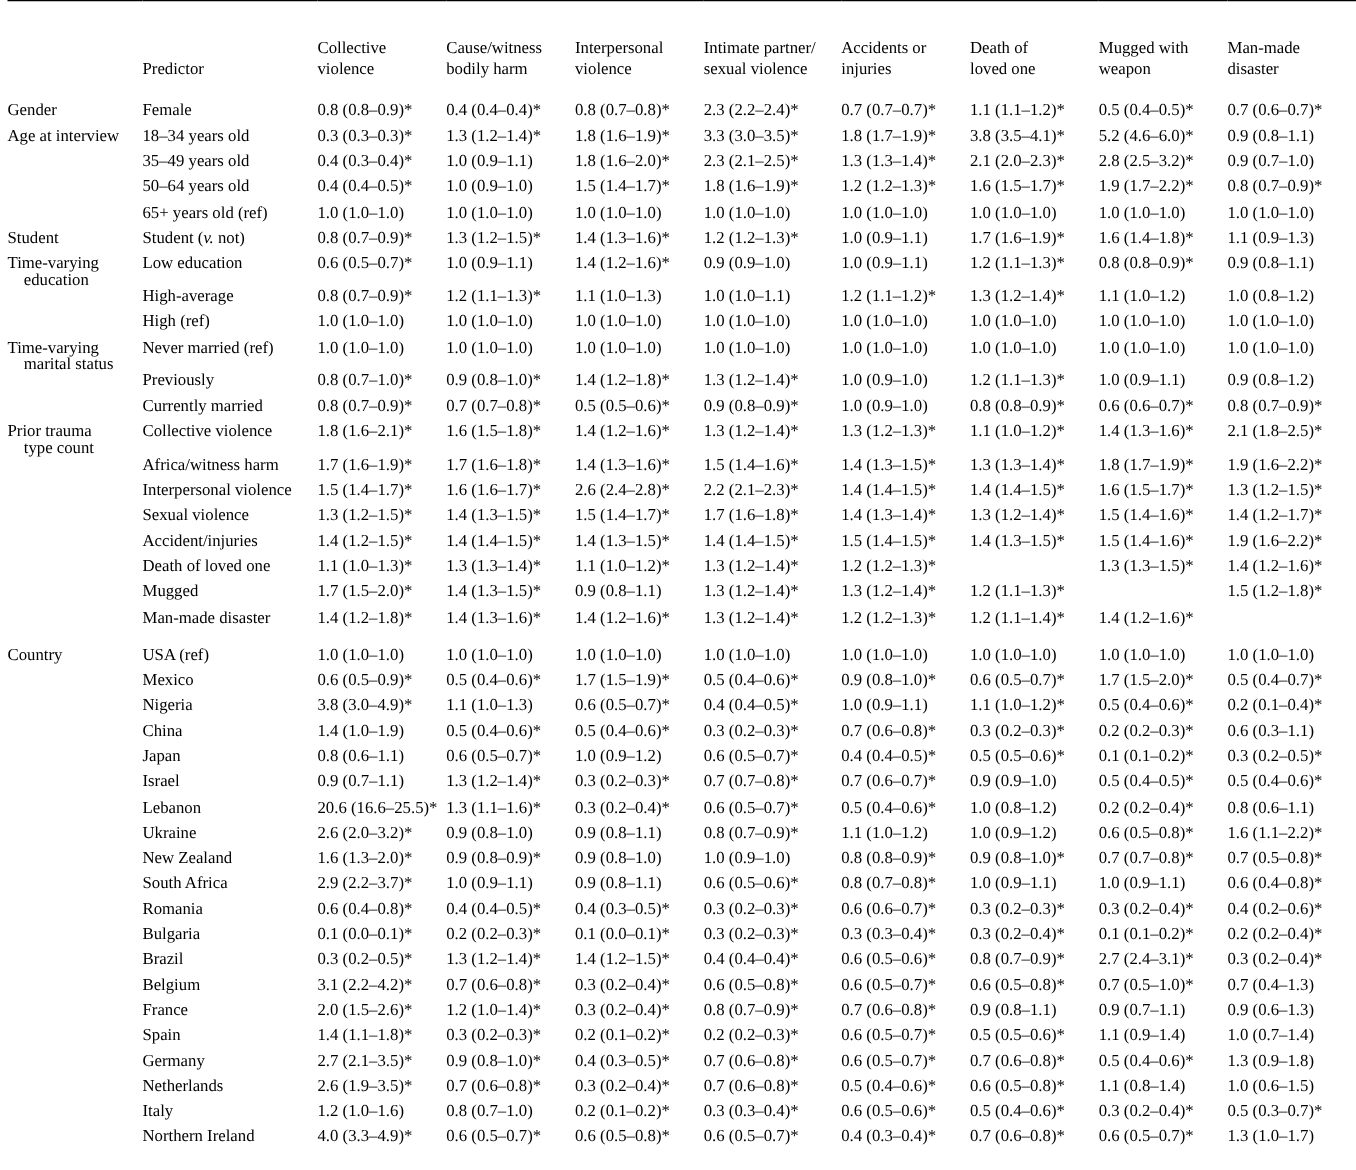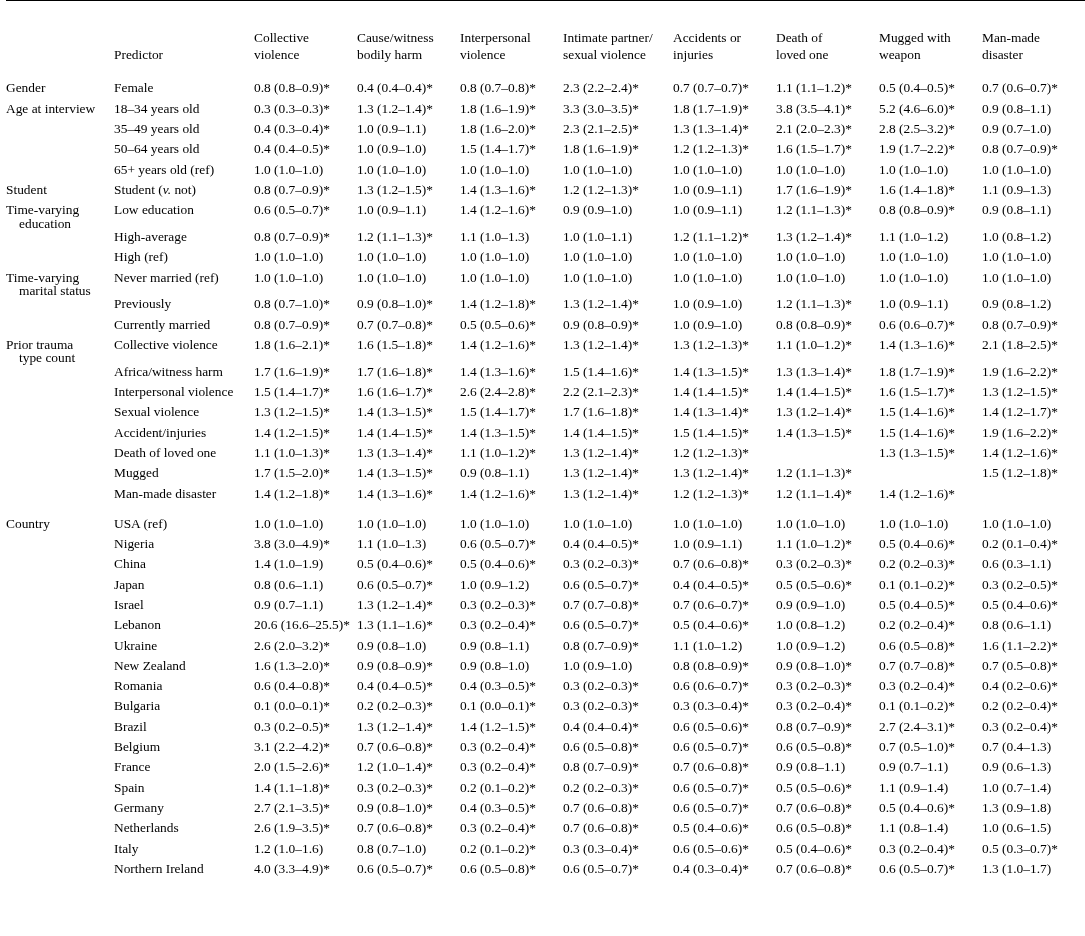--- a/index.html
+++ b/index.html
@@ -389,20 +389,32 @@
           <td>1.0 (1.0–1.0)</td>
           <td>1.0 (1.0–1.0)</td>
           <td>1.0 (1.0–1.0)</td>
           <td>1.0 (1.0–1.0)</td>
           <td>1.0 (1.0–1.0)</td>
           <td>1.0 (1.0–1.0)</td>
           <td>1.0 (1.0–1.0)</td>
         </tr>
         <tr>
           <td class="group-cell"></td>
+          <td class="pred-cell">Mexico</td>
+          <td>0.6 (0.5–0.9)*</td>
+          <td>0.5 (0.4–0.6)*</td>
+          <td>1.7 (1.5–1.9)*</td>
+          <td>0.5 (0.4–0.6)*</td>
+          <td>0.9 (0.8–1.0)*</td>
+          <td>0.6 (0.5–0.7)*</td>
+          <td>1.7 (1.5–2.0)*</td>
+          <td>0.5 (0.4–0.7)*</td>
+        </tr>
+        <tr>
+          <td class="group-cell"></td>
           <td class="pred-cell">Nigeria</td>
           <td>3.8 (3.0–4.9)*</td>
           <td>1.1 (1.0–1.3)</td>
           <td>0.6 (0.5–0.7)*</td>
           <td>0.4 (0.4–0.5)*</td>
           <td>1.0 (0.9–1.1)</td>
           <td>1.1 (1.0–1.2)*</td>
           <td>0.5 (0.4–0.6)*</td>
           <td>0.2 (0.1–0.4)*</td>
         </tr>
@@ -473,20 +485,32 @@
           <td>0.9 (0.8–0.9)*</td>
           <td>0.9 (0.8–1.0)</td>
           <td>1.0 (0.9–1.0)</td>
           <td>0.8 (0.8–0.9)*</td>
           <td>0.9 (0.8–1.0)*</td>
           <td>0.7 (0.7–0.8)*</td>
           <td>0.7 (0.5–0.8)*</td>
         </tr>
         <tr>
           <td class="group-cell"></td>
+          <td class="pred-cell">South Africa</td>
+          <td>2.9 (2.2–3.7)*</td>
+          <td>1.0 (0.9–1.1)</td>
+          <td>0.9 (0.8–1.1)</td>
+          <td>0.6 (0.5–0.6)*</td>
+          <td>0.8 (0.7–0.8)*</td>
+          <td>1.0 (0.9–1.1)</td>
+          <td>1.0 (0.9–1.1)</td>
+          <td>0.6 (0.4–0.8)*</td>
+        </tr>
+        <tr>
+          <td class="group-cell"></td>
           <td class="pred-cell">Romania</td>
           <td>0.6 (0.4–0.8)*</td>
           <td>0.4 (0.4–0.5)*</td>
           <td>0.4 (0.3–0.5)*</td>
           <td>0.3 (0.2–0.3)*</td>
           <td>0.6 (0.6–0.7)*</td>
           <td>0.3 (0.2–0.3)*</td>
           <td>0.3 (0.2–0.4)*</td>
           <td>0.4 (0.2–0.6)*</td>
         </tr>

